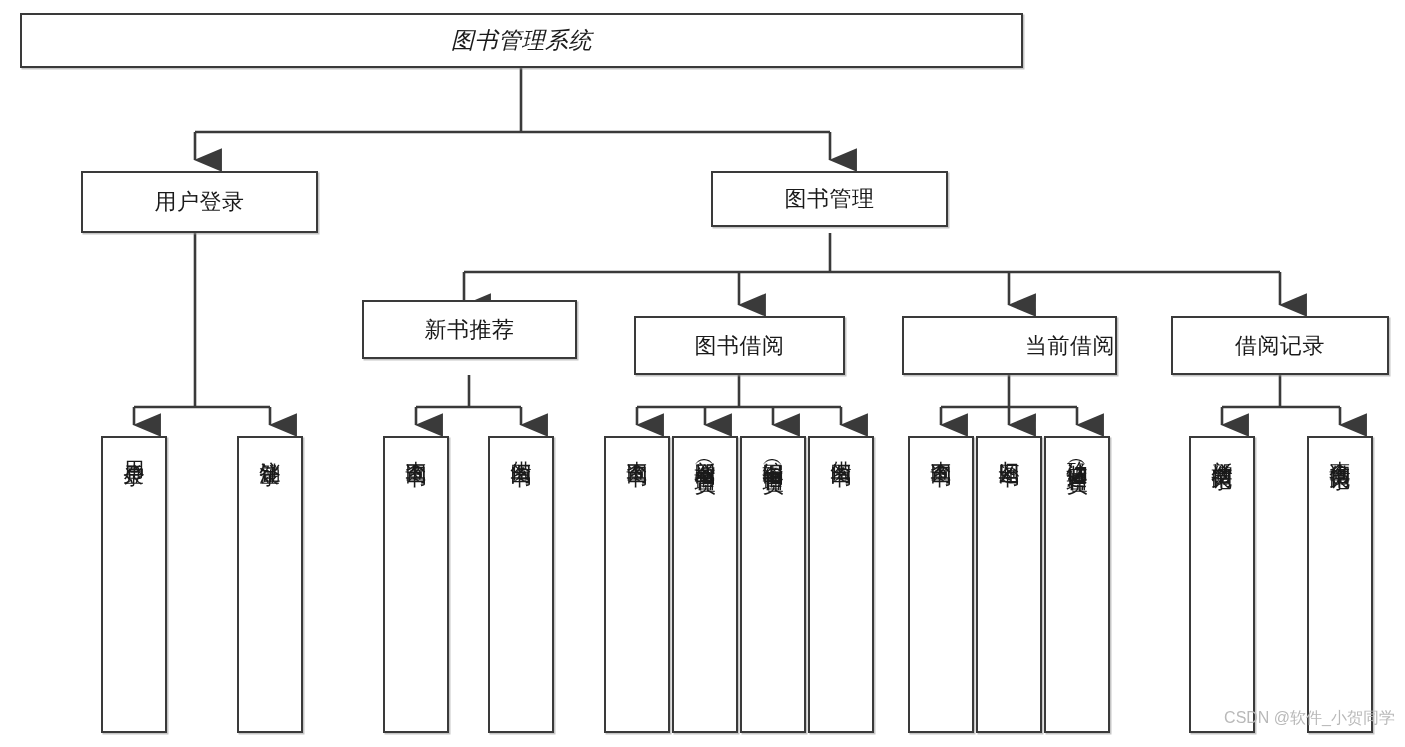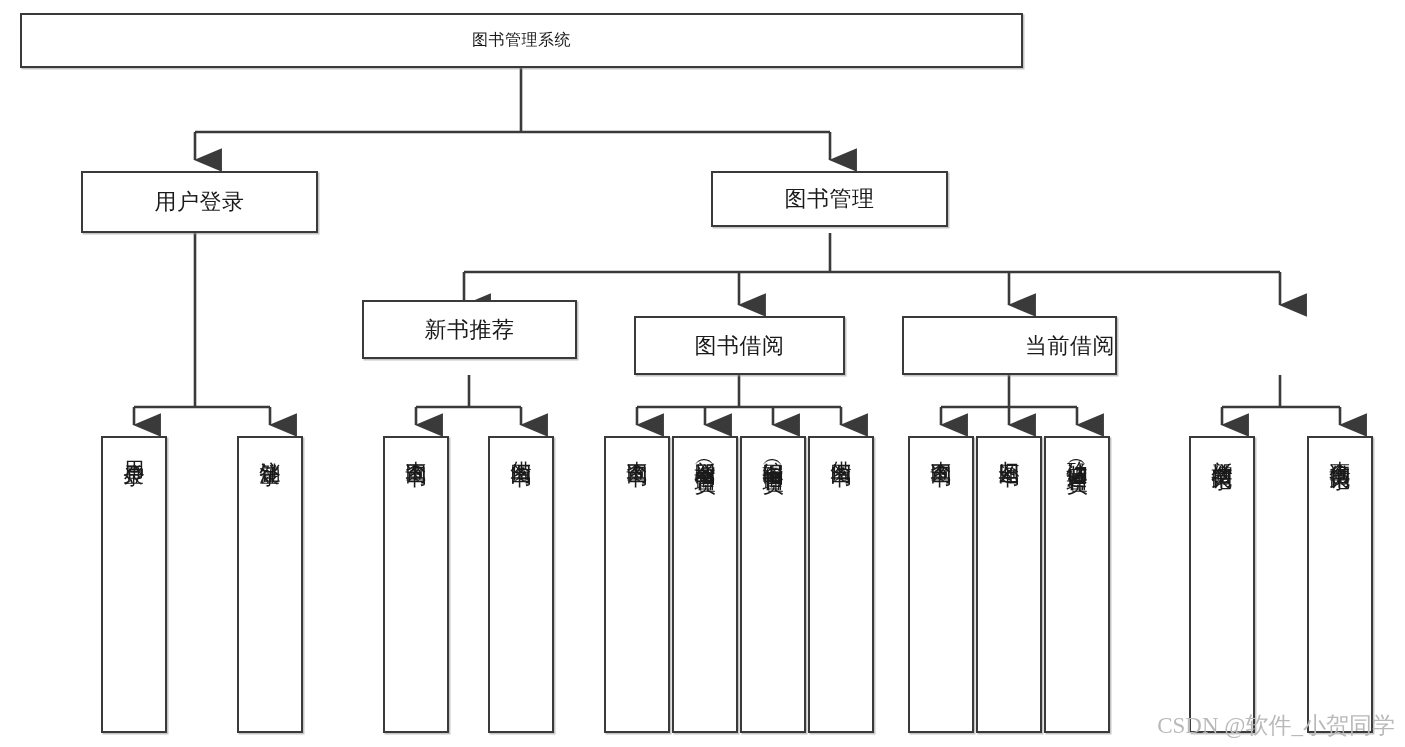--- a/index.html
+++ b/index.html
@@ -55,30 +55,30 @@
     padding-top: 6px;
   }
   .node.vert .node-label {
     writing-mode: vertical-rl;
     text-orientation: upright;
     font-size: 21px;
     line-height: 1.05;
     letter-spacing: 2px;
     white-space: nowrap;
   }
-  #root-node .node-label { font-size: 16px; }
+  #root-node .node-label { font-size: 23px; font-style: italic; }
 
   .watermark {
     position: absolute;
     right: 10px;
-    bottom: 6px;
-    font-size: 23px;
+    bottom: 18px;
+    font-size: 16px;
     color: #b9b9b9;
     white-space: nowrap;
-    font-family: Liberation Serif, serif;
+    font-family: Liberation Sans, sans-serif;
   }
 </style>
 </head>
 <body>
 
 <div id="canvas">
 
   <svg id="wires" viewBox="0 0 1405 747">
     <defs>
       <marker id="arrow" viewBox="0 0 10 12" refX="5" refY="11.5" markerWidth="9" markerHeight="11" orient="auto-start-reverse">
@@ -147,20 +147,23 @@
   </div>
 
   <div class="node horiz" style="left:634px; top:316px; width:211px; height:59px;">
     <span class="node-label">图书借阅</span>
   </div>
 
   <div class="node horiz" style="left:902px; top:316px; width:215px; height:59px;justify-content:flex-end;">
     <span class="node-label">当前借阅</span>
   </div>
 
+  <div class="node horiz" style="left:1171px; top:316px; width:218px; height:59px;">
+    <span class="node-label">借阅记录</span>
+  </div>
 
   <div class="node vert" style="left:101px; top:436px; width:66px; height:297px;">
     <span class="node-label">用户登录</span>
   </div>
 
   <div class="node vert" style="left:237px; top:436px; width:66px; height:297px;">
     <span class="node-label">注销登录</span>
   </div>
 
   <div class="node vert" style="left:383px; top:436px; width:66px; height:297px;">

